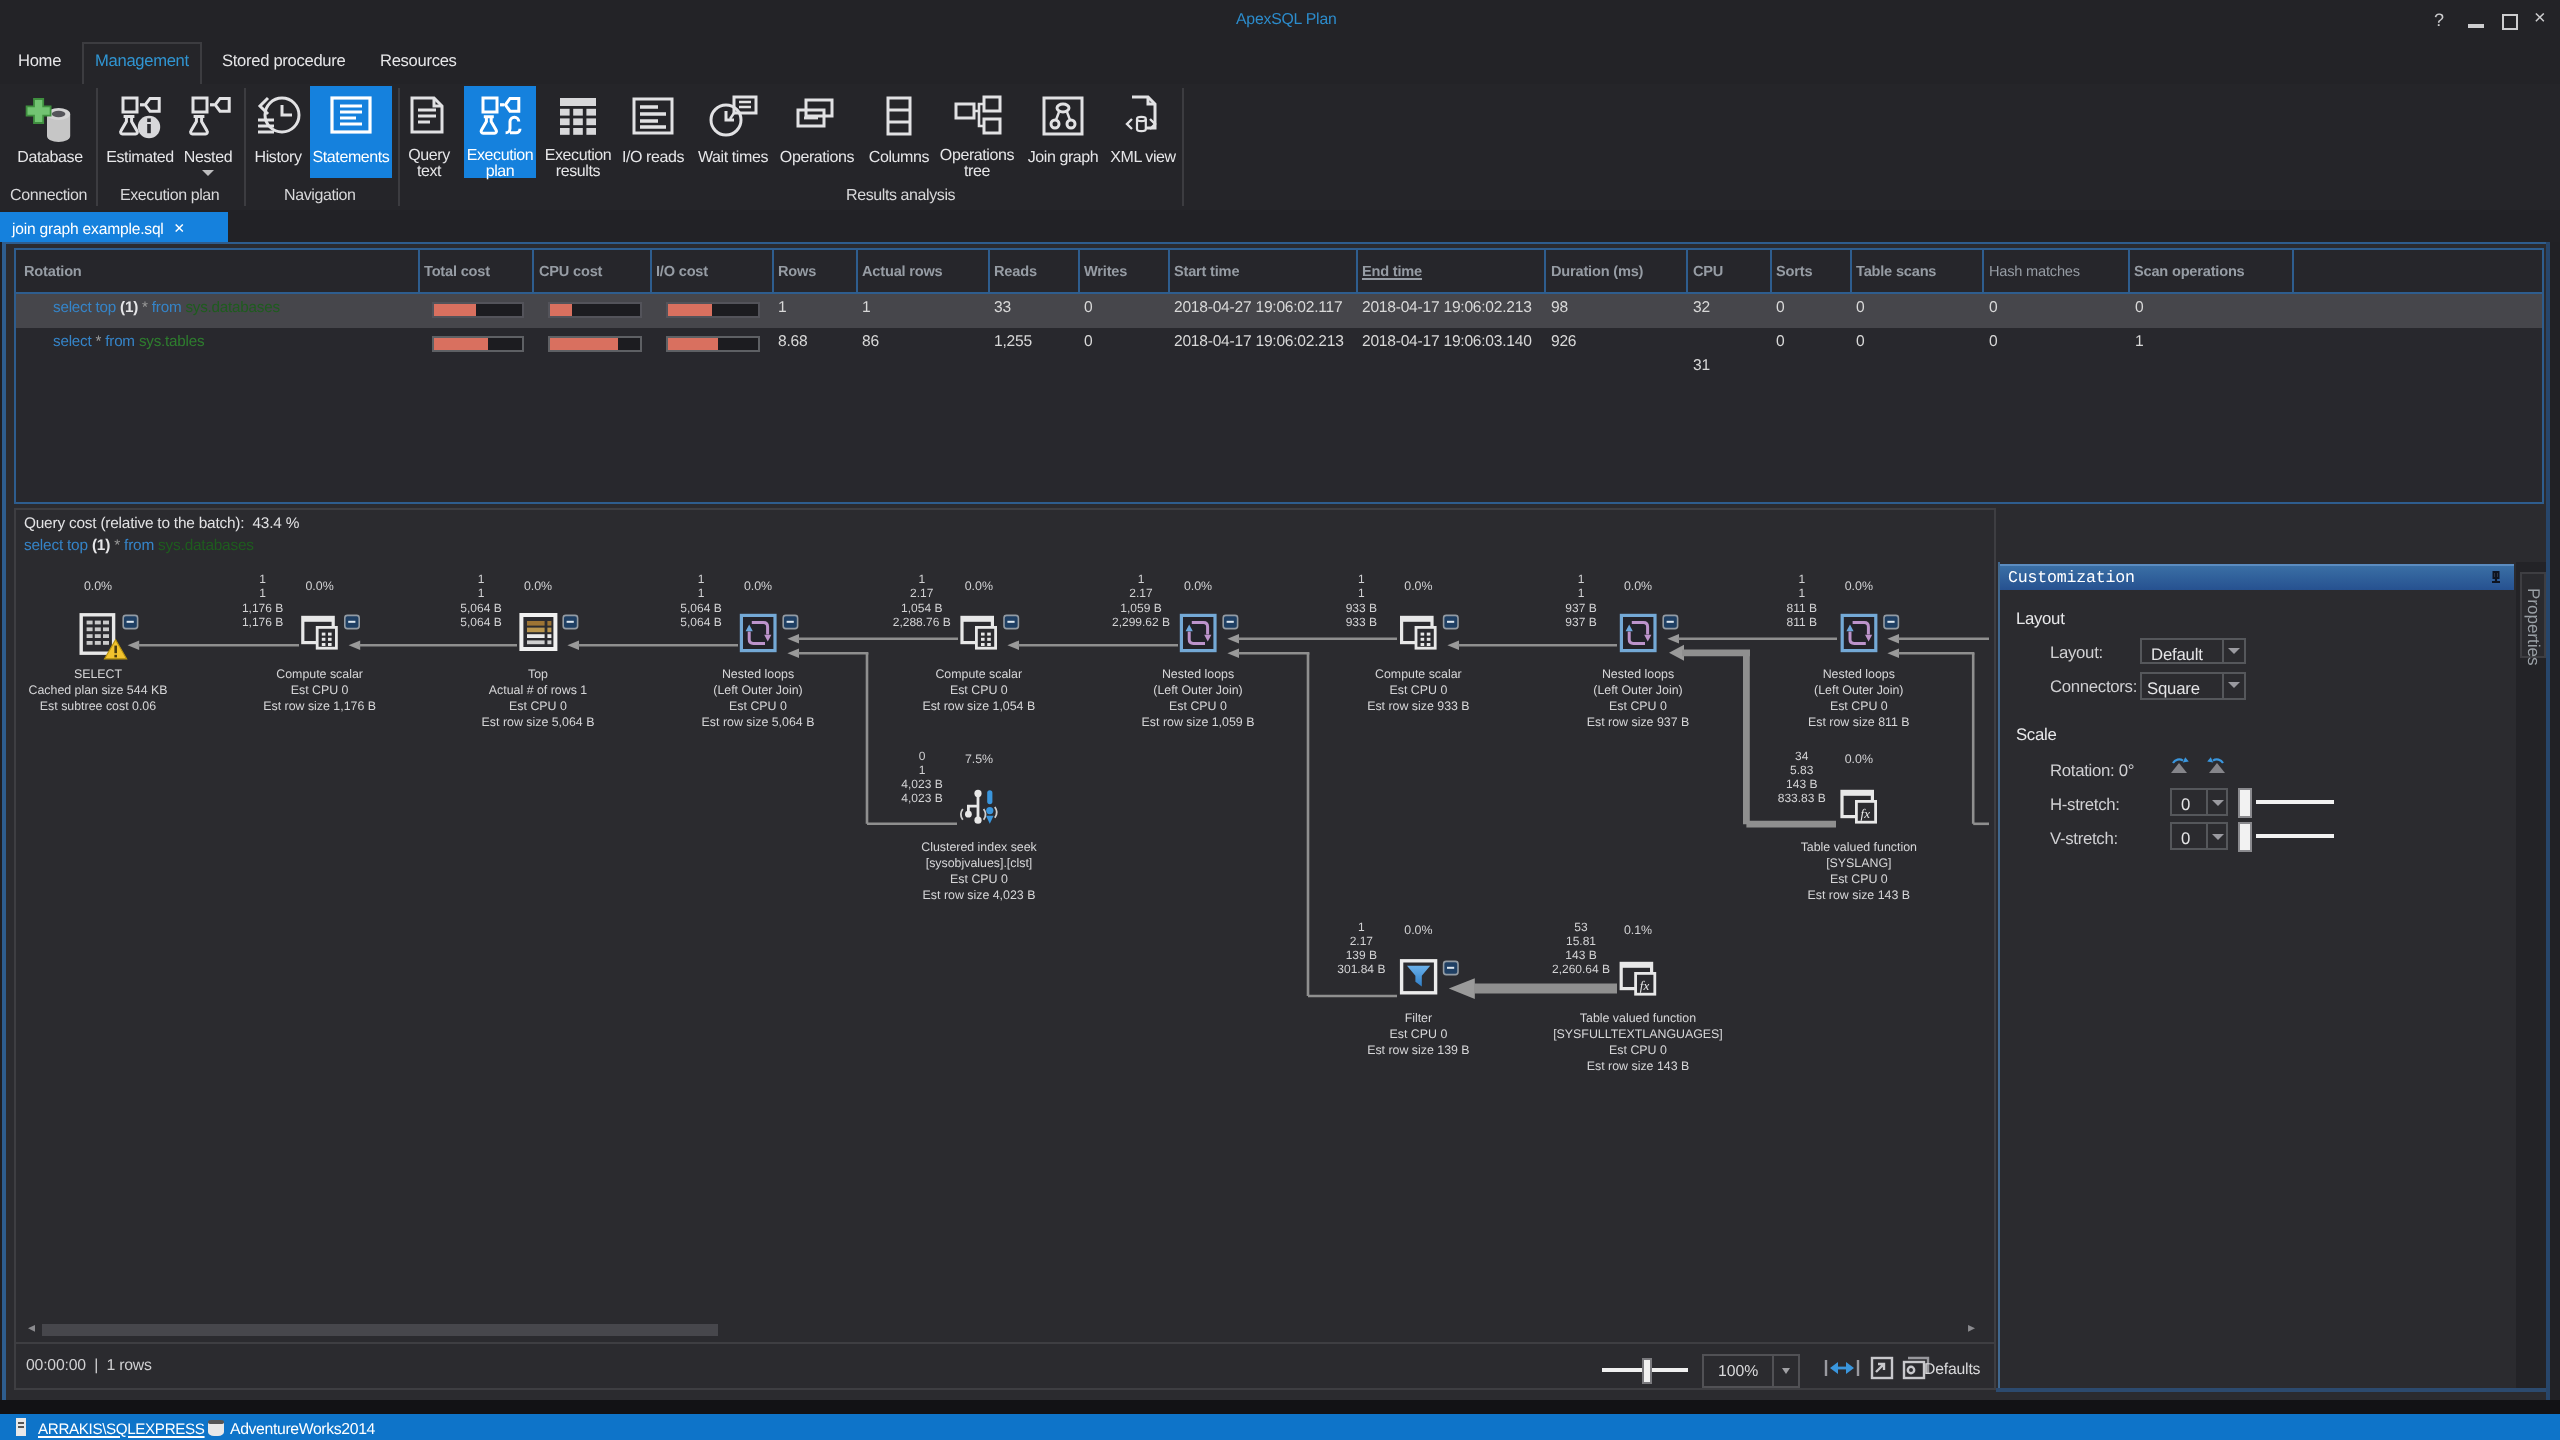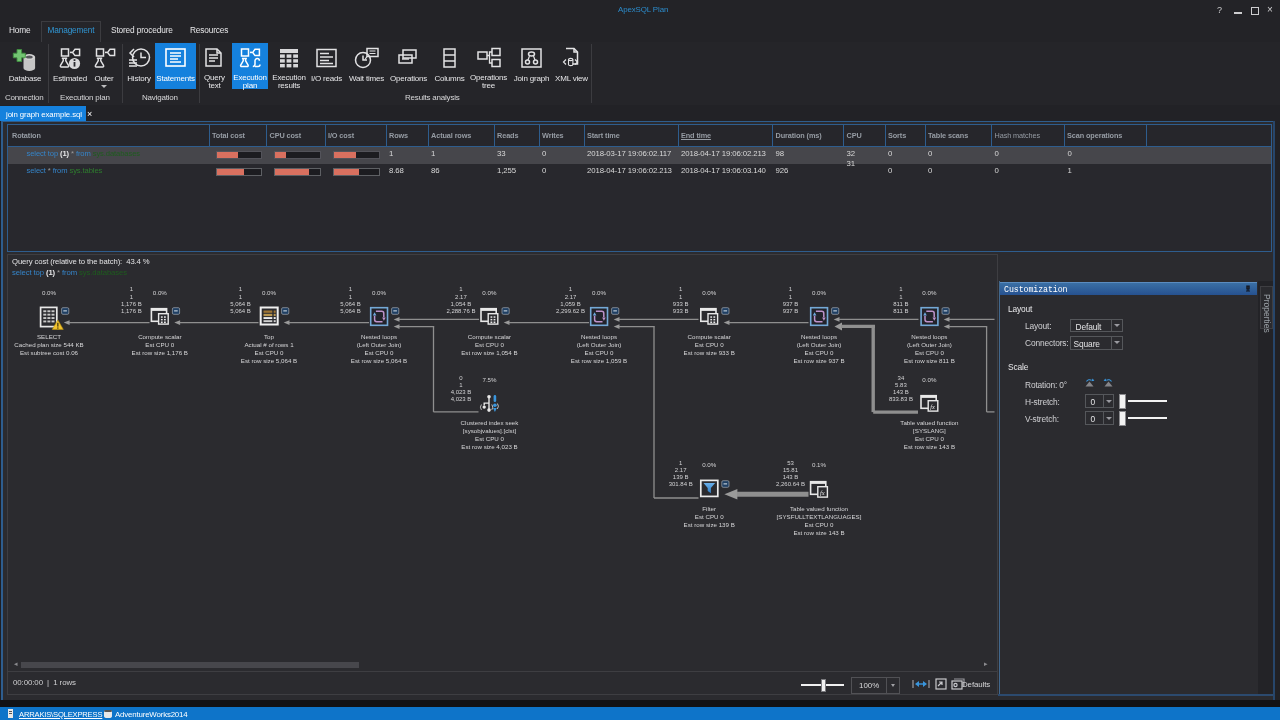--- a/index.html
+++ b/index.html
@@ -29,24 +29,24 @@
 <div class="abs" style="left:0;top:42px;width:1280px;height:63px;background:#252529;">
   <div class="abs" style="left:48px;top:2px;width:1px;height:59px;background:#3c3c40;"></div>
   <div class="abs" style="left:122px;top:2px;width:1px;height:59px;background:#3c3c40;"></div>
   <div class="abs" style="left:199px;top:2px;width:1px;height:59px;background:#3c3c40;"></div>
   <div class="abs" style="left:591px;top:2px;width:1px;height:59px;background:#3c3c40;"></div>
   <div class="abs" style="left:155px;top:1px;width:41px;height:46px;background:#1581dd;"></div>
   <div class="abs" style="left:232px;top:1px;width:36px;height:46px;background:#1581dd;"></div>
   <div class="abs txt" style="left:5px;top:50.5px;font-size:8px;letter-spacing:-0.2px;color:#d8d8da;">Connection</div>
   <div class="abs txt" style="left:60px;top:50.5px;font-size:8px;letter-spacing:-0.2px;color:#d8d8da;">Execution plan</div>
   <div class="abs txt" style="left:142px;top:50.5px;font-size:8px;letter-spacing:-0.2px;color:#d8d8da;">Navigation</div>
-  <div class="abs txt" style="left:369px;top:50.5px;font-size:8px;letter-spacing:-0.2px;color:#d8d8da;padding-left:36px;">Results analysis</div>
+  <div class="abs txt" style="left:387px;top:50.5px;font-size:8px;letter-spacing:-0.2px;color:#d8d8da;padding-left:36px;">Results analysis</div>
   <div class="abs txt" style="left:-5px;top:31.5px;width:60px;text-align:center;font-size:8px;letter-spacing:-0.2px;color:#e6e6e8;">Database</div>
   <div class="abs txt" style="left:40px;top:31.5px;width:60px;text-align:center;font-size:8px;letter-spacing:-0.2px;color:#e6e6e8;">Estimated</div>
-  <div class="abs txt" style="left:74px;top:31.5px;width:60px;text-align:center;font-size:8px;letter-spacing:-0.2px;color:#e6e6e8;">Outer</div>
+  <div class="abs txt" style="left:74px;top:31.5px;width:60px;text-align:center;font-size:8px;letter-spacing:-0.2px;color:#e6e6e8;">Nested</div>
   <div class="abs txt" style="left:109px;top:31.5px;width:60px;text-align:center;font-size:8px;letter-spacing:-0.2px;color:#e6e6e8;">History</div>
   <div class="abs txt" style="left:145.5px;top:31.5px;width:60px;text-align:center;font-size:8px;letter-spacing:-0.2px;color:#ffffff;">Statements</div>
   <div class="abs txt" style="left:296.5px;top:31.5px;width:60px;text-align:center;font-size:8px;letter-spacing:-0.2px;color:#e6e6e8;">I/O reads</div>
   <div class="abs txt" style="left:336.5px;top:31.5px;width:60px;text-align:center;font-size:8px;letter-spacing:-0.2px;color:#e6e6e8;">Wait times</div>
   <div class="abs txt" style="left:378.5px;top:31.5px;width:60px;text-align:center;font-size:8px;letter-spacing:-0.2px;color:#e6e6e8;">Operations</div>
   <div class="abs txt" style="left:419.5px;top:31.5px;width:60px;text-align:center;font-size:8px;letter-spacing:-0.2px;color:#e6e6e8;">Columns</div>
   <div class="abs txt" style="left:501.5px;top:31.5px;width:60px;text-align:center;font-size:8px;letter-spacing:-0.2px;color:#e6e6e8;">Join graph</div>
   <div class="abs txt" style="left:541.5px;top:31.5px;width:60px;text-align:center;font-size:8px;letter-spacing:-0.2px;color:#e6e6e8;">XML view</div>
   <div class="abs txt" style="left:184.5px;top:31.5px;width:60px;text-align:center;font-size:8px;letter-spacing:-0.2px;line-height:8.8px;color:#e6e6e8;">Query<br>text</div>
   <div class="abs txt" style="left:220px;top:31.5px;width:60px;text-align:center;font-size:8px;letter-spacing:-0.2px;line-height:8.8px;color:#ffffff;">Execution<br>plan</div>
@@ -122,21 +122,21 @@
         <path d="M566 6.5 h8 l3.5 3.5 v12 h-5"></path>
         <path d="M574 6.5 v3.5 h3.5"></path>
         <path d="M566 17.5 l-2.5 2.5 l2.5 2.5 M575 17.5 l2.5 2.5 l-2.5 2.5" stroke-width="1.2"></path>
         <path d="M568.5 17.5 v5 a2.2 1.1 0 0 0 4.4 0 v-5" stroke-width="1.1"></path>
         <ellipse cx="570.7" cy="17.5" rx="2.2" ry="1.1" stroke-width="1.1"></ellipse>
       </g>
     </svg>
 </div>
 
 <div class="abs" style="left:0;top:105px;width:1280px;height:17px;background:#222226;">
-  <div class="abs" style="left:0;top:1px;width:86px;height:16px;background:#1581dd;">
+  <div class="abs" style="left:0;top:1px;width:114px;height:16px;background:#1581dd;">
     <div class="abs txt" style="left:6px;top:3.5px;font-size:7.8px;letter-spacing:-0.1px;color:#fff;">join graph example.sql</div>
     <div class="abs txt" style="left:87px;top:2.5px;font-size:9px;color:#fff;">×</div>
   </div>
 </div>
 
 <div class="abs" style="left:0;top:121px;width:1280px;height:579px;background:#2b2b2f;">
   <div class="abs" style="left:0;top:0;width:1280px;height:1px;background:#2e5d8e;"></div>
   <div class="abs" style="left:1px;top:0;width:2px;height:579px;background:#2e5d8e;"></div>
   <div class="abs" style="left:1273px;top:0;width:2px;height:579px;background:#27466b;"></div>
   <div class="abs" style="left:1275px;top:0;width:5px;height:579px;background:#212125;"></div>
@@ -187,36 +187,36 @@
   <div class="abs" style="left:207.5px;top:43px;width:46px;height:8px;background:#1c1c20;border:1px solid #5e6064;box-sizing:border-box;"></div>
   <div class="abs" style="left:208.5px;top:44px;width:27.5px;height:6px;background:#d9705f;"></div>
   <div class="abs" style="left:266px;top:43px;width:46.5px;height:8px;background:#1c1c20;border:1px solid #5e6064;box-sizing:border-box;"></div>
   <div class="abs" style="left:267px;top:44px;width:34px;height:6px;background:#d9705f;"></div>
   <div class="abs" style="left:325px;top:43px;width:46.5px;height:8px;background:#1c1c20;border:1px solid #5e6064;box-sizing:border-box;"></div>
   <div class="abs" style="left:326px;top:44px;width:25px;height:6px;background:#d9705f;"></div>
   <div class="abs txt" style="left:381px;top:23.5px;font-size:7.8px;letter-spacing:-0.12px;color:#d8d8d8;">1</div>
   <div class="abs txt" style="left:423px;top:23.5px;font-size:7.8px;letter-spacing:-0.12px;color:#d8d8d8;">1</div>
   <div class="abs txt" style="left:489px;top:23.5px;font-size:7.8px;letter-spacing:-0.12px;color:#d8d8d8;">33</div>
   <div class="abs txt" style="left:534px;top:23.5px;font-size:7.8px;letter-spacing:-0.12px;color:#d8d8d8;">0</div>
-  <div class="abs txt" style="left:579px;top:23.5px;font-size:7.8px;letter-spacing:-0.12px;color:#d8d8d8;">2018-03-17 19:06:02.117</div>
+  <div class="abs txt" style="left:579px;top:23.5px;font-size:7.8px;letter-spacing:-0.12px;color:#d8d8d8;">2018-04-27 19:06:02.117</div>
   <div class="abs txt" style="left:673px;top:23.5px;font-size:7.8px;letter-spacing:-0.12px;color:#d8d8d8;">2018-04-17 19:06:02.213</div>
   <div class="abs txt" style="left:767.5px;top:23.5px;font-size:7.8px;letter-spacing:-0.12px;color:#d8d8d8;">98</div>
   <div class="abs txt" style="left:838.5px;top:23.5px;font-size:7.8px;letter-spacing:-0.12px;color:#d8d8d8;">32</div>
   <div class="abs txt" style="left:880px;top:23.5px;font-size:7.8px;letter-spacing:-0.12px;color:#d8d8d8;">0</div>
   <div class="abs txt" style="left:920px;top:23.5px;font-size:7.8px;letter-spacing:-0.12px;color:#d8d8d8;">0</div>
   <div class="abs txt" style="left:986.5px;top:23.5px;font-size:7.8px;letter-spacing:-0.12px;color:#d8d8d8;">0</div>
   <div class="abs txt" style="left:1059.5px;top:23.5px;font-size:7.8px;letter-spacing:-0.12px;color:#d8d8d8;">0</div>
   <div class="abs txt" style="left:381px;top:40.5px;font-size:7.8px;letter-spacing:-0.12px;color:#d8d8d8;">8.68</div>
   <div class="abs txt" style="left:423px;top:40.5px;font-size:7.8px;letter-spacing:-0.12px;color:#d8d8d8;">86</div>
   <div class="abs txt" style="left:489px;top:40.5px;font-size:7.8px;letter-spacing:-0.12px;color:#d8d8d8;">1,255</div>
   <div class="abs txt" style="left:534px;top:40.5px;font-size:7.8px;letter-spacing:-0.12px;color:#d8d8d8;">0</div>
   <div class="abs txt" style="left:579px;top:40.5px;font-size:7.8px;letter-spacing:-0.12px;color:#d8d8d8;">2018-04-17 19:06:02.213</div>
   <div class="abs txt" style="left:673px;top:40.5px;font-size:7.8px;letter-spacing:-0.12px;color:#d8d8d8;">2018-04-17 19:06:03.140</div>
   <div class="abs txt" style="left:767.5px;top:40.5px;font-size:7.8px;letter-spacing:-0.12px;color:#d8d8d8;">926</div>
-  <div class="abs txt" style="left:838.5px;top:34px;font-size:7.8px;letter-spacing:-0.12px;color:#d8d8d8;text-align:center;">31</div>
+  <div class="abs txt" style="left:838.5px;top:53px;font-size:7.8px;letter-spacing:-0.12px;color:#d8d8d8;text-align:center;">31</div>
   <div class="abs txt" style="left:880px;top:40.5px;font-size:7.8px;letter-spacing:-0.12px;color:#d8d8d8;">0</div>
   <div class="abs txt" style="left:920px;top:40.5px;font-size:7.8px;letter-spacing:-0.12px;color:#d8d8d8;">0</div>
   <div class="abs txt" style="left:986.5px;top:40.5px;font-size:7.8px;letter-spacing:-0.12px;color:#d8d8d8;">0</div>
   <div class="abs txt" style="left:1059.5px;top:40.5px;font-size:7.8px;letter-spacing:-0.12px;color:#d8d8d8;">1</div>
   </div>
   <div class="abs" style="left:7px;top:133px;width:991px;height:441px;background:#2b2b2f;border:1px solid #3e3e42;box-sizing:border-box;">
   <div class="abs txt" style="left:4px;top:2px;font-size:7.7px;letter-spacing:-0.1px;color:#e2e2e4;">Query cost (relative to the batch):&nbsp; 43.4 %</div>
   <div class="abs txt" style="left:4px;top:12.5px;font-size:7.7px;letter-spacing:-0.1px;"><span style="color:#3584c8;">select top </span><span style="color:#e6e6e8;font-weight:bold;">(1) </span><span style="color:#9a9a9a;">* </span><span style="color:#3584c8;">from </span><span style="color:#1e5c1e;">sys.databases</span></div>
   <svg class="abs" style="left:1px;top:26px;" width="988" height="379" viewBox="8 280 988 379">
 <defs>

